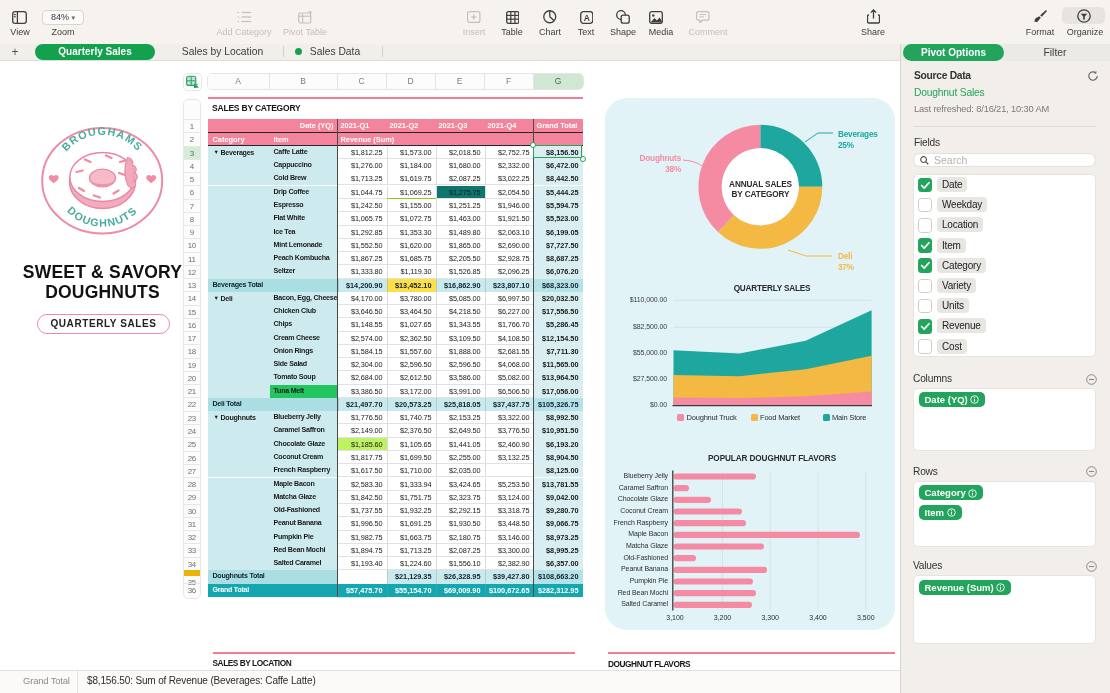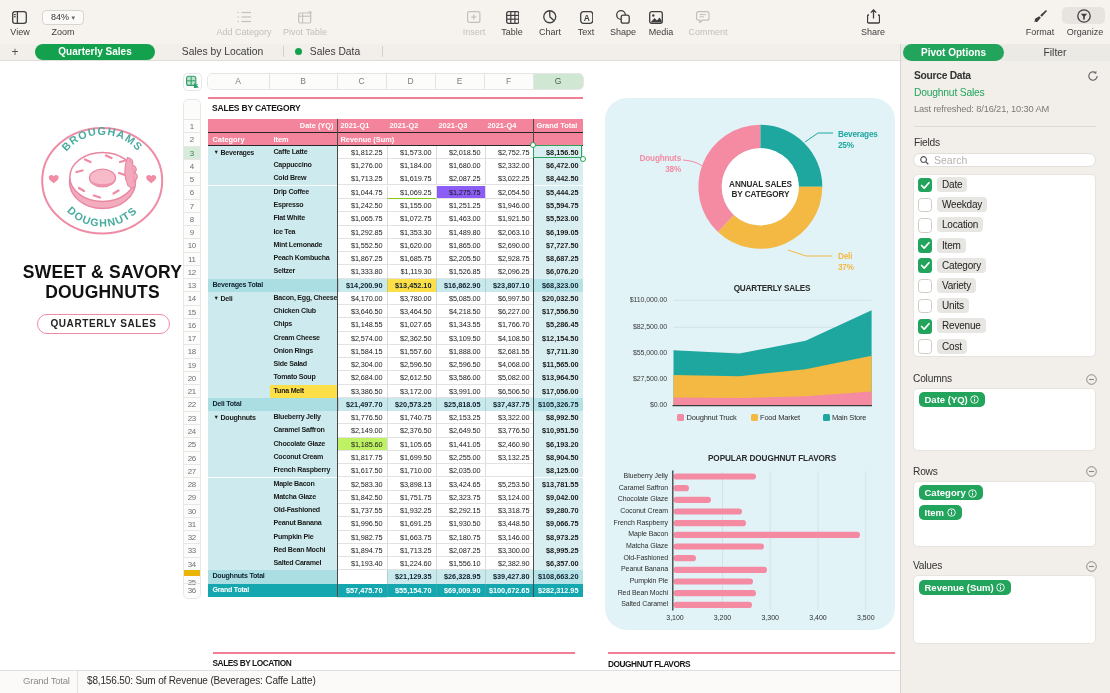--- a/index.html
+++ b/index.html
@@ -388,21 +388,21 @@
     </div>
     <div style="position:absolute;left:62px;top:0;width:68px;height:13.26px;background:#cdebee;">
       <span style="position:absolute;left:4px;top:0;line-height:13.26px;font-weight:bold;color:#1a1a1a;font-size:7.1px;letter-spacing:-0.25px;white-space:nowrap;">Drip Coffee</span>
     </div>
     <div style="position:absolute;left:130px;top:0;width:49px;height:13.26px;background:#fff;border-bottom:1px solid #e2e2e2;box-sizing:border-box;">
       <span style="position:absolute;right:4px;top:0;line-height:13.26px;color:#1a1a1a;font-size:7.3px;letter-spacing:-0.1px;">$1,044.75</span>
     </div>
     <div style="position:absolute;left:179px;top:0;width:49px;height:13.26px;background:#fff;border-bottom:1px solid #84cc16;border-left:1px solid #dcdcdc;box-sizing:border-box;">
       <span style="position:absolute;right:4px;top:0;line-height:13.26px;color:#1a1a1a;font-size:7.3px;letter-spacing:-0.1px;">$1,069.25</span>
     </div>
-    <div style="position:absolute;left:228px;top:0;width:49px;height:13.26px;background:#8b5cf6;border-bottom:1px solid #e2e2e2;border-left:1px solid #dcdcdc;box-sizing:border-box;">
+    <div style="position:absolute;left:228px;top:0;width:49px;height:13.26px;background:#0f766e;border-bottom:1px solid #e2e2e2;border-left:1px solid #dcdcdc;box-sizing:border-box;">
       <span style="position:absolute;right:4px;top:0;line-height:13.26px;color:#1a1a1a;font-size:7.3px;letter-spacing:-0.1px;">$1,275.75</span>
     </div>
     <div style="position:absolute;left:277px;top:0;width:49px;height:13.26px;background:#fff;border-bottom:1px solid #e2e2e2;border-left:1px solid #dcdcdc;box-sizing:border-box;">
       <span style="position:absolute;right:4px;top:0;line-height:13.26px;color:#1a1a1a;font-size:7.3px;letter-spacing:-0.1px;">$2,054.50</span>
     </div>
     <div style="position:absolute;left:326px;top:0;width:49px;height:13.26px;background:#d9eef1;">
       <span style="position:absolute;right:4px;top:0;line-height:13.26px;font-weight:bold;color:#1a1a1a;font-size:7.3px;">$5,444.25</span>
     </div>
   </div>
 <div style="position:absolute;left:207.5px;top:199.04px;width:375px;height:13.26px;">
@@ -721,21 +721,21 @@
       <span style="position:absolute;right:4px;top:0;line-height:13.26px;color:#1a1a1a;font-size:7.3px;letter-spacing:-0.1px;">$5,082.00</span>
     </div>
     <div style="position:absolute;left:326px;top:0;width:49px;height:13.26px;background:#d9eef1;">
       <span style="position:absolute;right:4px;top:0;line-height:13.26px;font-weight:bold;color:#1a1a1a;font-size:7.3px;">$13,964.50</span>
     </div>
   </div>
 <div style="position:absolute;left:207.5px;top:384.68px;width:375px;height:13.26px;">
     <div style="position:absolute;left:0;top:0;width:62px;height:13.26px;background:#cdebee;">
       <span style="position:absolute;left:6px;top:0;line-height:13.26px;font-weight:bold;color:#1a1a1a;font-size:7.1px;letter-spacing:-0.25px;white-space:nowrap;"></span>
     </div>
-    <div style="position:absolute;left:62px;top:0;width:68px;height:13.26px;background:#fde047;">
+    <div style="position:absolute;left:62px;top:0;width:68px;height:13.26px;background:#22c55e;">
       <span style="position:absolute;left:4px;top:0;line-height:13.26px;font-weight:bold;color:#1a1a1a;font-size:7.1px;letter-spacing:-0.25px;white-space:nowrap;">Tuna Melt</span>
     </div>
     <div style="position:absolute;left:130px;top:0;width:49px;height:13.26px;background:#fff;border-bottom:1px solid #e2e2e2;box-sizing:border-box;">
       <span style="position:absolute;right:4px;top:0;line-height:13.26px;color:#1a1a1a;font-size:7.3px;letter-spacing:-0.1px;">$3,386.50</span>
     </div>
     <div style="position:absolute;left:179px;top:0;width:49px;height:13.26px;background:#fff;border-bottom:1px solid #e2e2e2;border-left:1px solid #dcdcdc;box-sizing:border-box;">
       <span style="position:absolute;right:4px;top:0;line-height:13.26px;color:#1a1a1a;font-size:7.3px;letter-spacing:-0.1px;">$3,172.00</span>
     </div>
     <div style="position:absolute;left:228px;top:0;width:49px;height:13.26px;background:#fff;border-bottom:1px solid #e2e2e2;border-left:1px solid #dcdcdc;box-sizing:border-box;">
       <span style="position:absolute;right:4px;top:0;line-height:13.26px;color:#1a1a1a;font-size:7.3px;letter-spacing:-0.1px;">$3,991.00</span>
@@ -886,21 +886,21 @@
     <div style="position:absolute;left:0;top:0;width:62px;height:13.26px;background:#cdebee;">
       <span style="position:absolute;left:6px;top:0;line-height:13.26px;font-weight:bold;color:#1a1a1a;font-size:7.1px;letter-spacing:-0.25px;white-space:nowrap;"></span>
     </div>
     <div style="position:absolute;left:62px;top:0;width:68px;height:13.26px;background:#cdebee;">
       <span style="position:absolute;left:4px;top:0;line-height:13.26px;font-weight:bold;color:#1a1a1a;font-size:7.1px;letter-spacing:-0.25px;white-space:nowrap;">Maple Bacon</span>
     </div>
     <div style="position:absolute;left:130px;top:0;width:49px;height:13.26px;background:#fff;border-bottom:1px solid #e2e2e2;box-sizing:border-box;">
       <span style="position:absolute;right:4px;top:0;line-height:13.26px;color:#1a1a1a;font-size:7.3px;letter-spacing:-0.1px;">$2,583.30</span>
     </div>
     <div style="position:absolute;left:179px;top:0;width:49px;height:13.26px;background:#fff;border-bottom:1px solid #e2e2e2;border-left:1px solid #dcdcdc;box-sizing:border-box;">
-      <span style="position:absolute;right:4px;top:0;line-height:13.26px;color:#1a1a1a;font-size:7.3px;letter-spacing:-0.1px;">$3,898.13</span>
+      <span style="position:absolute;right:4px;top:0;line-height:13.26px;color:#1a1a1a;font-size:7.3px;letter-spacing:-0.1px;">$1,333.94</span>
     </div>
     <div style="position:absolute;left:228px;top:0;width:49px;height:13.26px;background:#fff;border-bottom:1px solid #e2e2e2;border-left:1px solid #dcdcdc;box-sizing:border-box;">
       <span style="position:absolute;right:4px;top:0;line-height:13.26px;color:#1a1a1a;font-size:7.3px;letter-spacing:-0.1px;">$3,424.65</span>
     </div>
     <div style="position:absolute;left:277px;top:0;width:49px;height:13.26px;background:#fff;border-bottom:1px solid #e2e2e2;border-left:1px solid #dcdcdc;box-sizing:border-box;">
       <span style="position:absolute;right:4px;top:0;line-height:13.26px;color:#1a1a1a;font-size:7.3px;letter-spacing:-0.1px;">$5,253.50</span>
     </div>
     <div style="position:absolute;left:326px;top:0;width:49px;height:13.26px;background:#d9eef1;">
       <span style="position:absolute;right:4px;top:0;line-height:13.26px;font-weight:bold;color:#1a1a1a;font-size:7.3px;">$13,781.55</span>
     </div>

